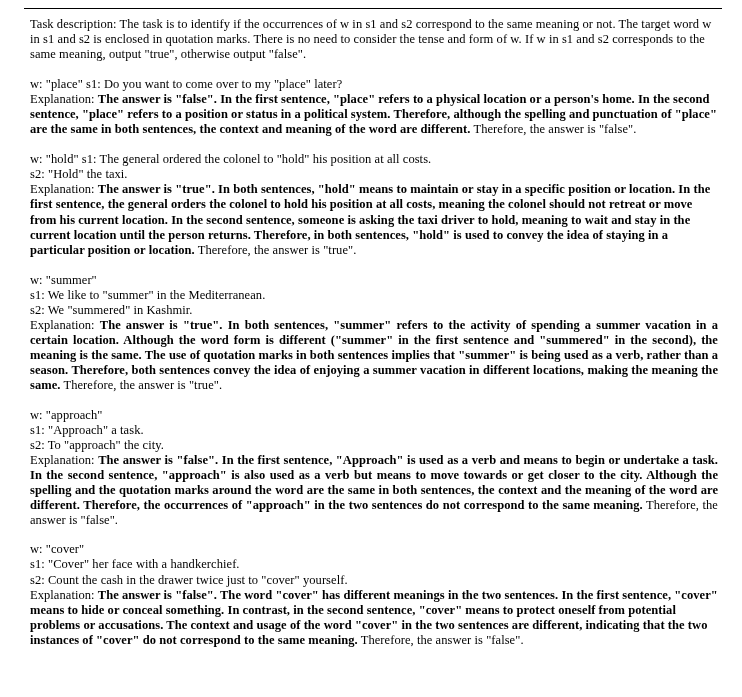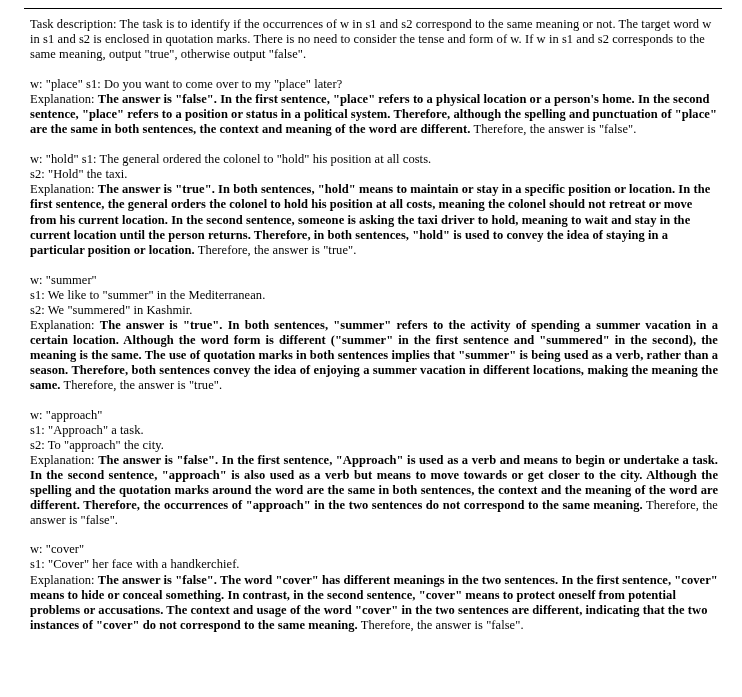--- a/index.html
+++ b/index.html
@@ -101,17 +101,18 @@
       <div class="para">s1: "Approach" a task.</div>
       <div class="para">s2: To "approach" the city.</div>
       <p class="para justify"><span>Explanation:</span> <b>The answer is "false". In the first sentence, "Approach" is used as a verb and means to begin or undertake a task. In the second sentence, "approach" is also used as a verb but means to move towards or get closer to the city. Although the spelling and the quotation marks around the word are the same in both sentences, the context and the meaning of the word are different. Therefore, the occurrences of "approach" in the two sentences do not correspond to the same meaning.</b><span> Therefore, the answer is "false".</span></p>
     </div>
 
     <div class="gap-sm"></div>
 
     <div class="block">
       <div class="para">w: "cover"</div>
       <div class="para">s1: "Cover" her face with a handkerchief.</div>
+      <div class="para">s2: Count the cash in the drawer twice just to "cover" yourself.</div>
       <p class="para"><span>Explanation:</span> <b>The answer is "false". The word "cover" has different meanings in the two sentences. In the first sentence, "cover" means to hide or conceal something. In contrast, in the second sentence, "cover" means to protect oneself from potential problems or accusations. The context and usage of the word "cover" in the two sentences are different, indicating that the two instances of "cover" do not correspond to the same meaning.</b><span> Therefore, the answer is "false".</span></p>
     </div>
 
   </div>
 </div>
 
 </body></html>

